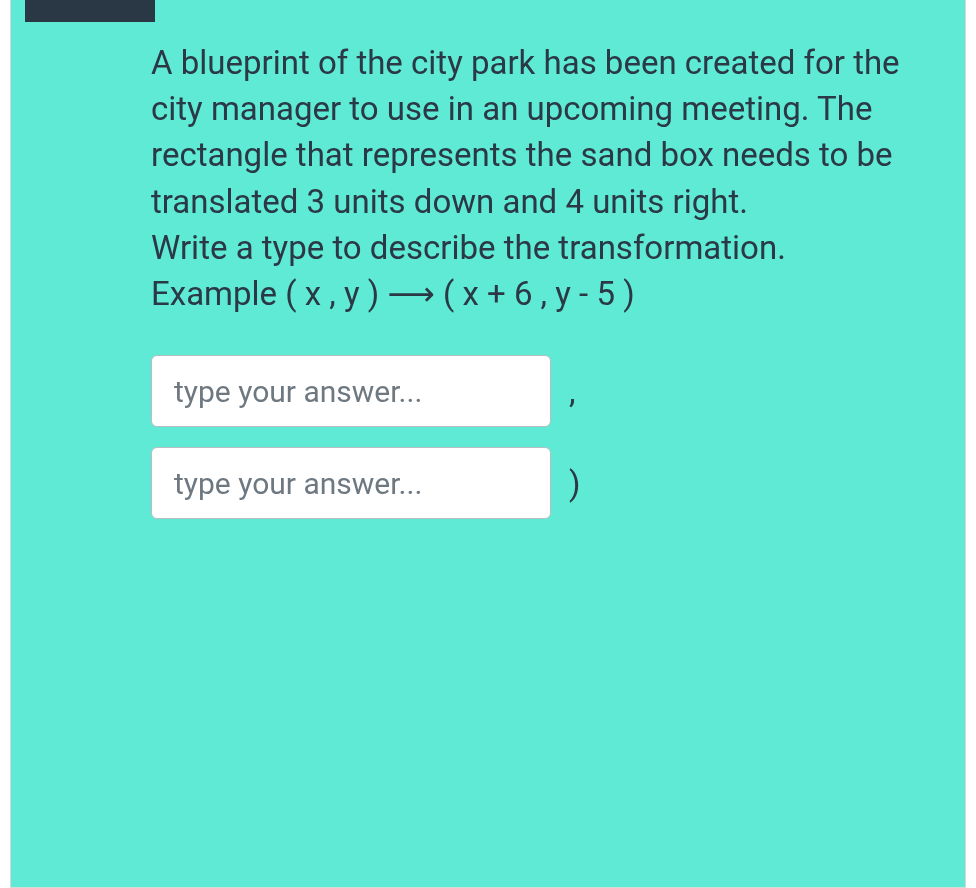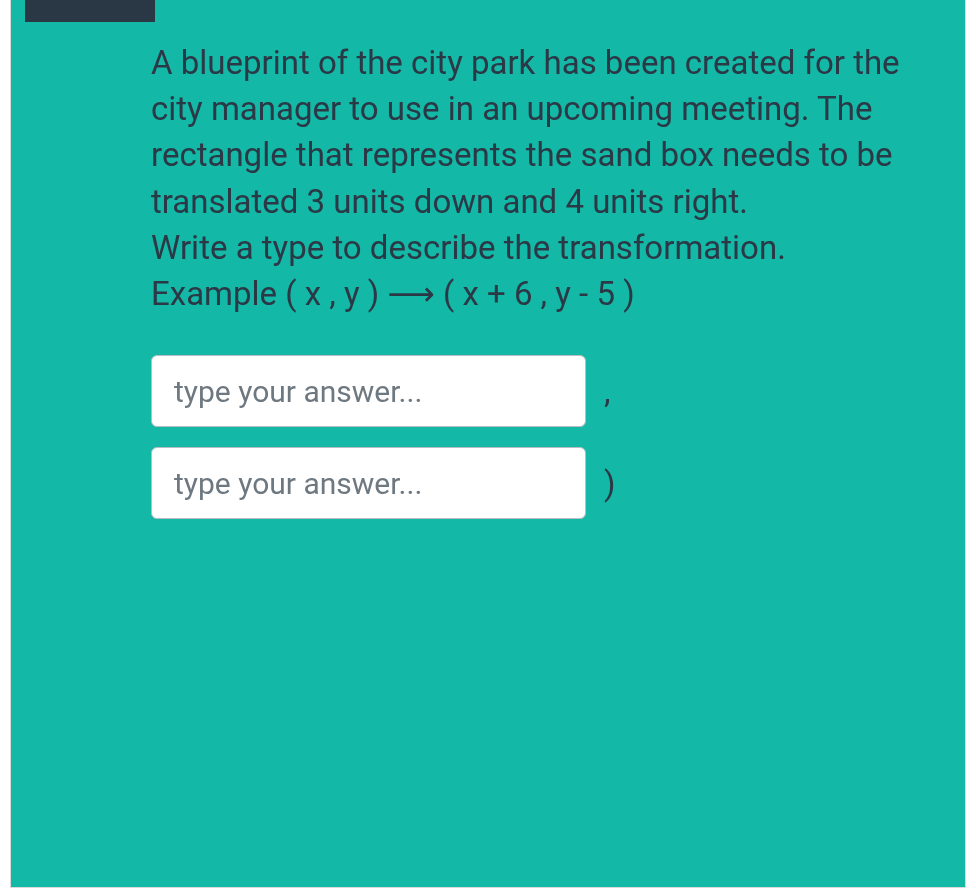--- a/index.html
+++ b/index.html
@@ -8,21 +8,21 @@
       padding: 0;
     }
     body {
       font-family: -apple-system, BlinkMacSystemFont, "Segoe UI", Roboto, "Helvetica Neue", Arial, sans-serif;
       background: #ffffff;
       width: 976px;
       height: 888px;
       position: relative;
     }
     .page-container {
-      background: #14b8a6;
+      background: #5eead4;
       border: 1px solid #d8d8d8;
       border-top: none;
       margin: 0 10px 0 10px;
       height: 100%;
       position: relative;
     }
     .dark-tab {
       position: absolute;
       top: 0;
       left: 14px;
@@ -48,21 +48,21 @@
       color: #2b3846;
       font-weight: 400;
       margin-bottom: 14px;
     }
     .input-row {
       display: flex;
       align-items: center;
       margin-bottom: 20px;
     }
     .answer-input {
-      width: 435px;
+      width: 400px;
       height: 72px;
       border: 1px solid #b8bdc2;
       border-radius: 6px;
       padding: 0 22px;
       font-size: 30px;
       color: #333;
       font-family: inherit;
       outline: none;
     }
     .answer-input::placeholder {

